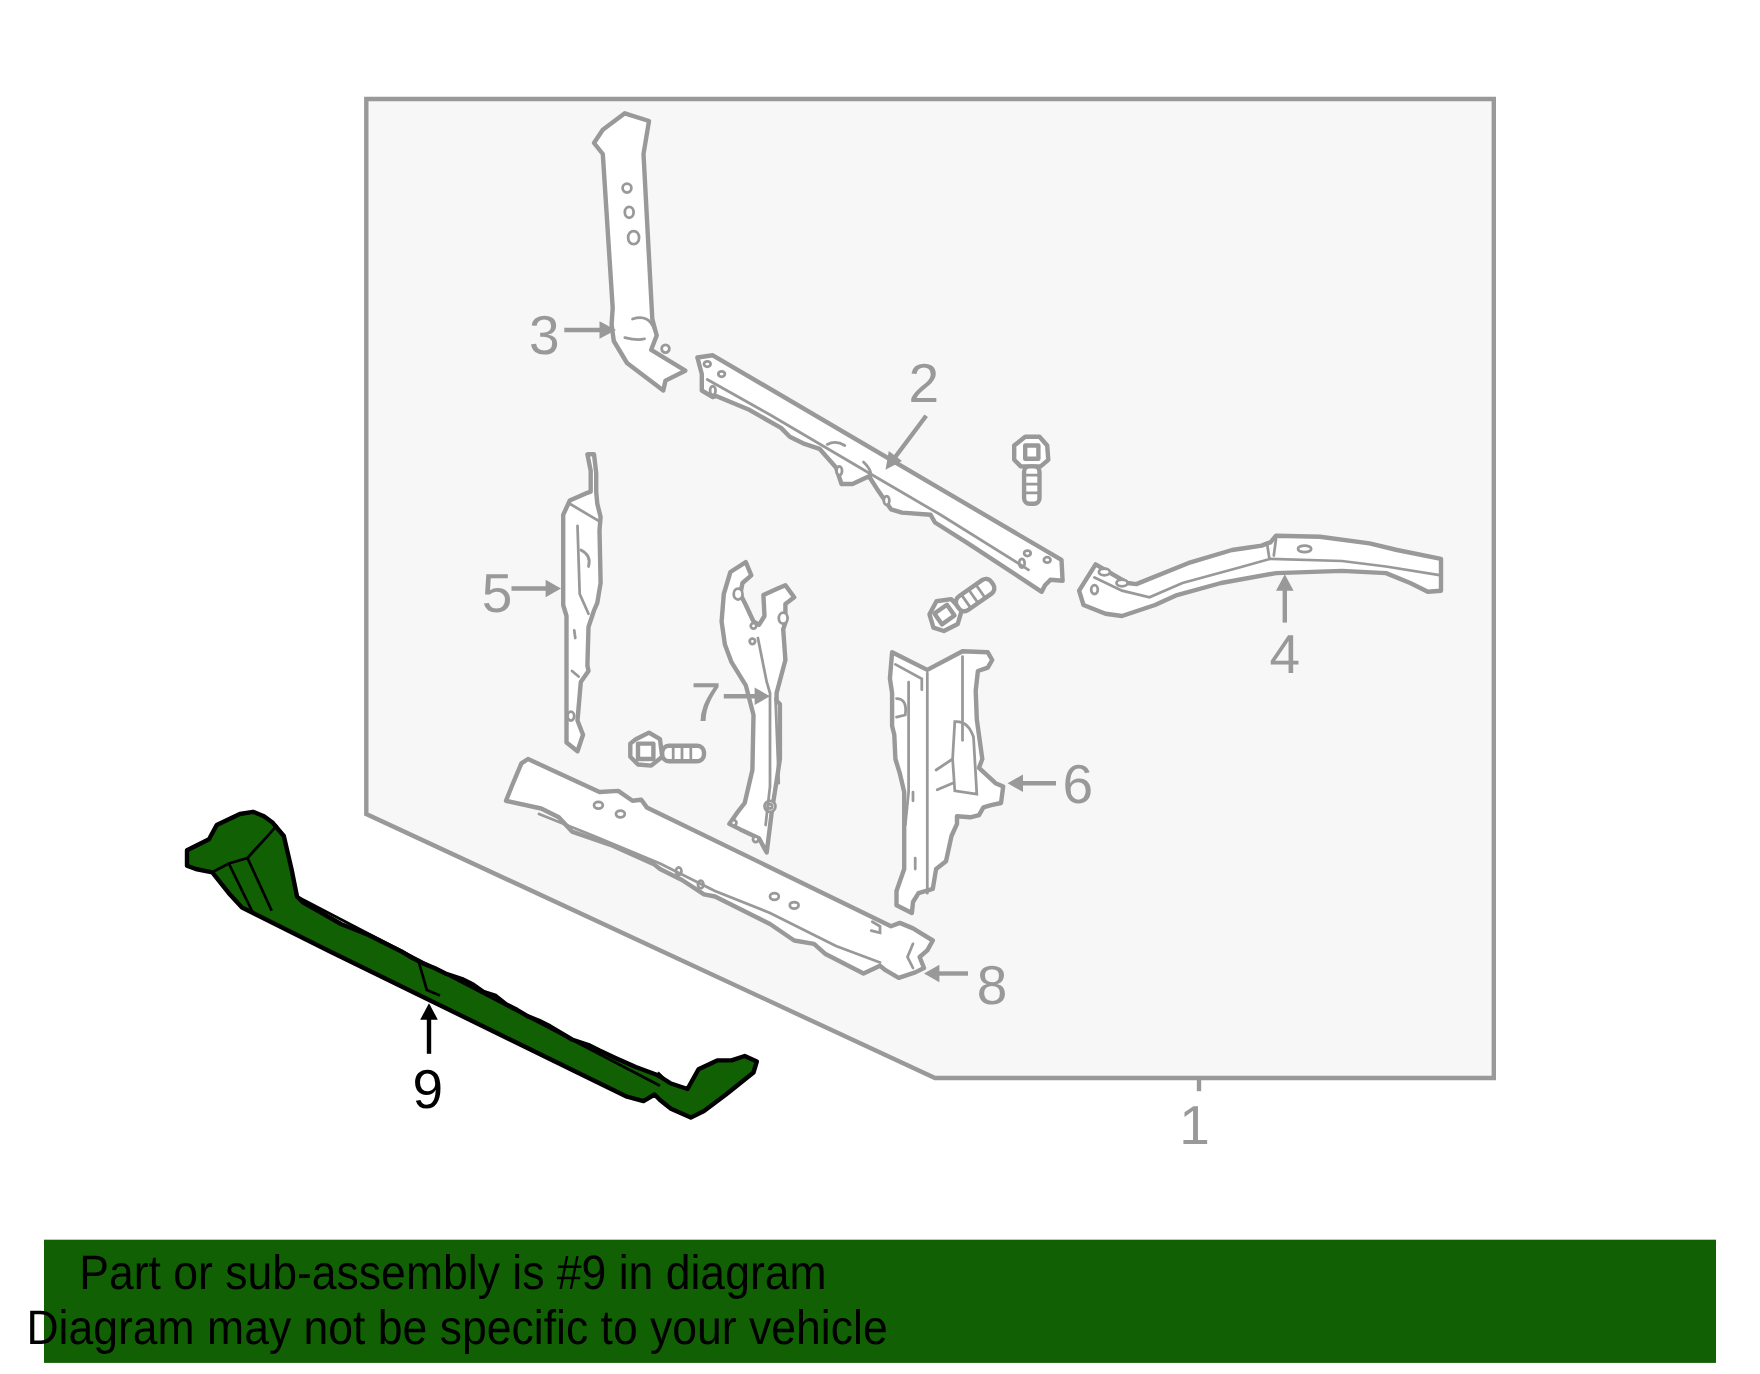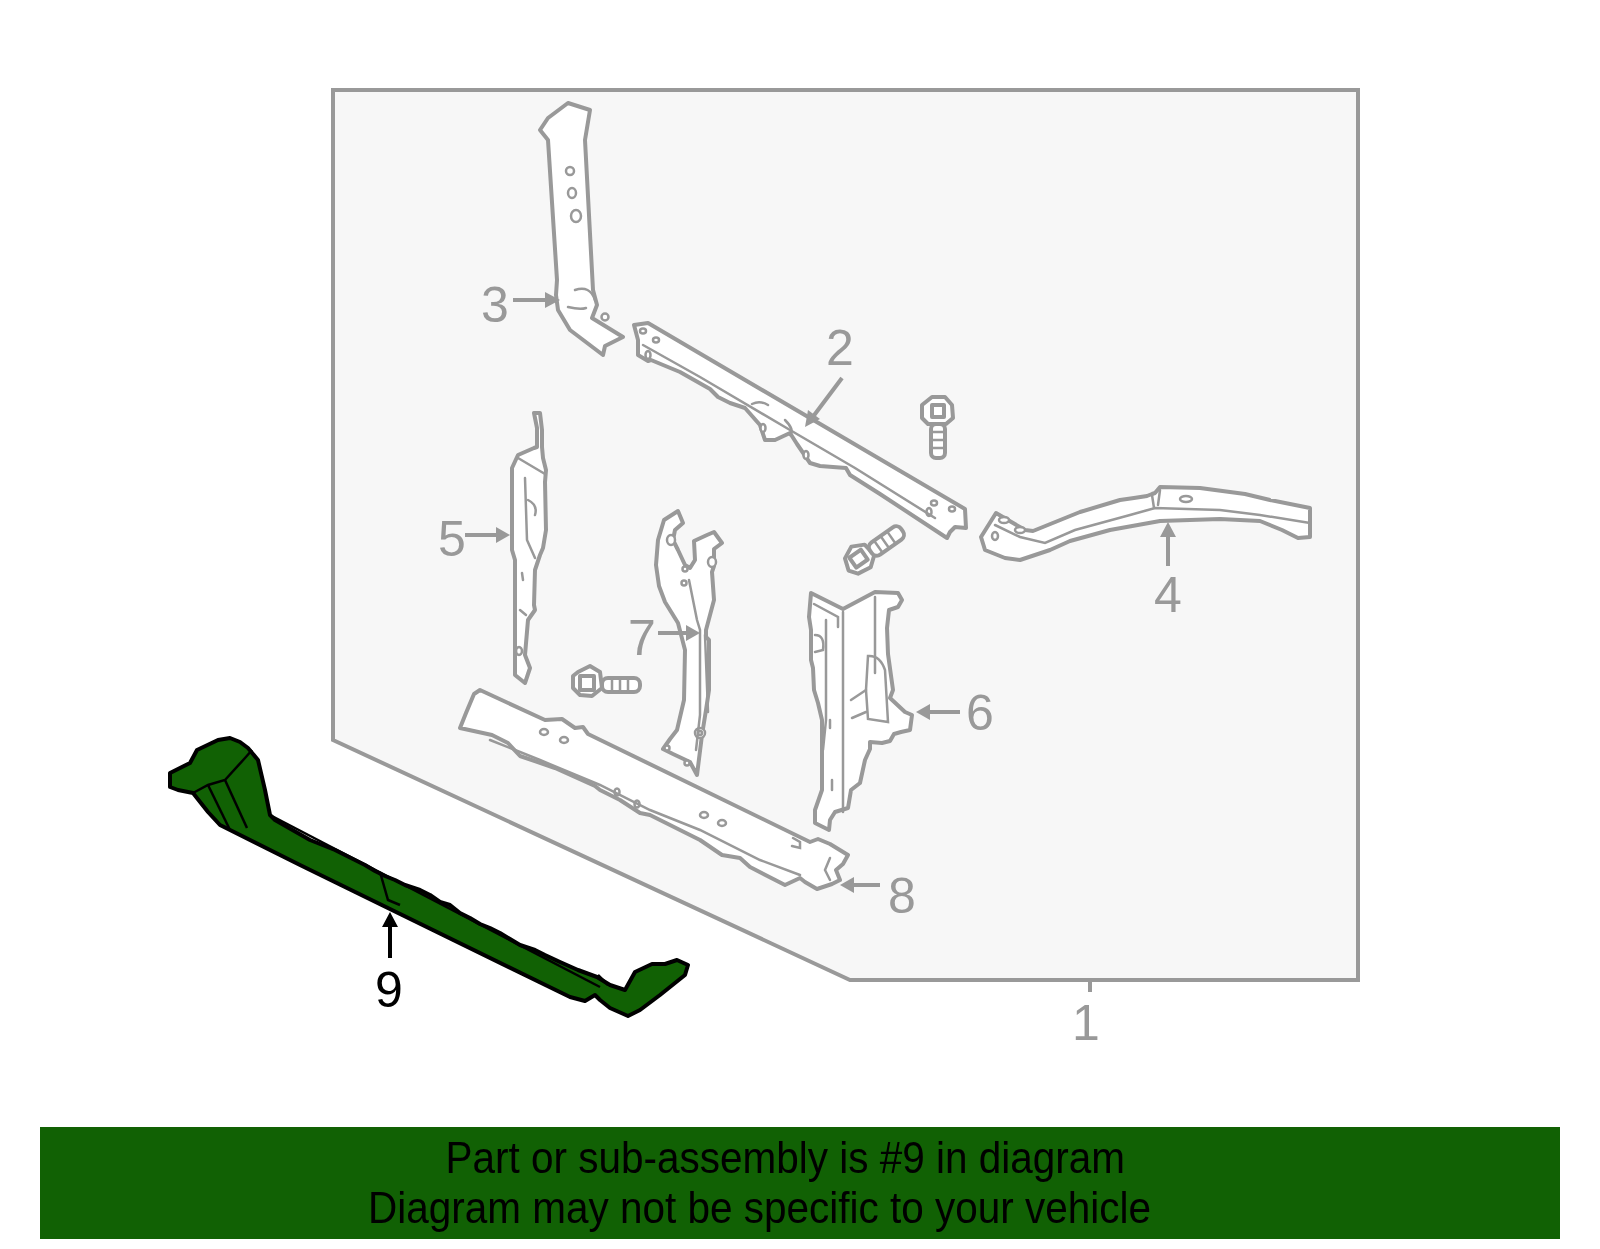--- a/index.html
+++ b/index.html
@@ -69,21 +69,20 @@
     }
     #banner {
       position: absolute;
       left: 40px;
       top: 1127px;
       width: 1520px;
       height: 112px;
       background: #116104;
       display: flex;
       flex-direction: column;
-      align-items: center;
       justify-content: center;
     }
     #banner .line {
       font-family: "Liberation Sans", sans-serif;
       font-size: 44px;
       line-height: 50px;
       color: #000000;
       transform: scaleX(0.92);
       white-space: nowrap;
     }

